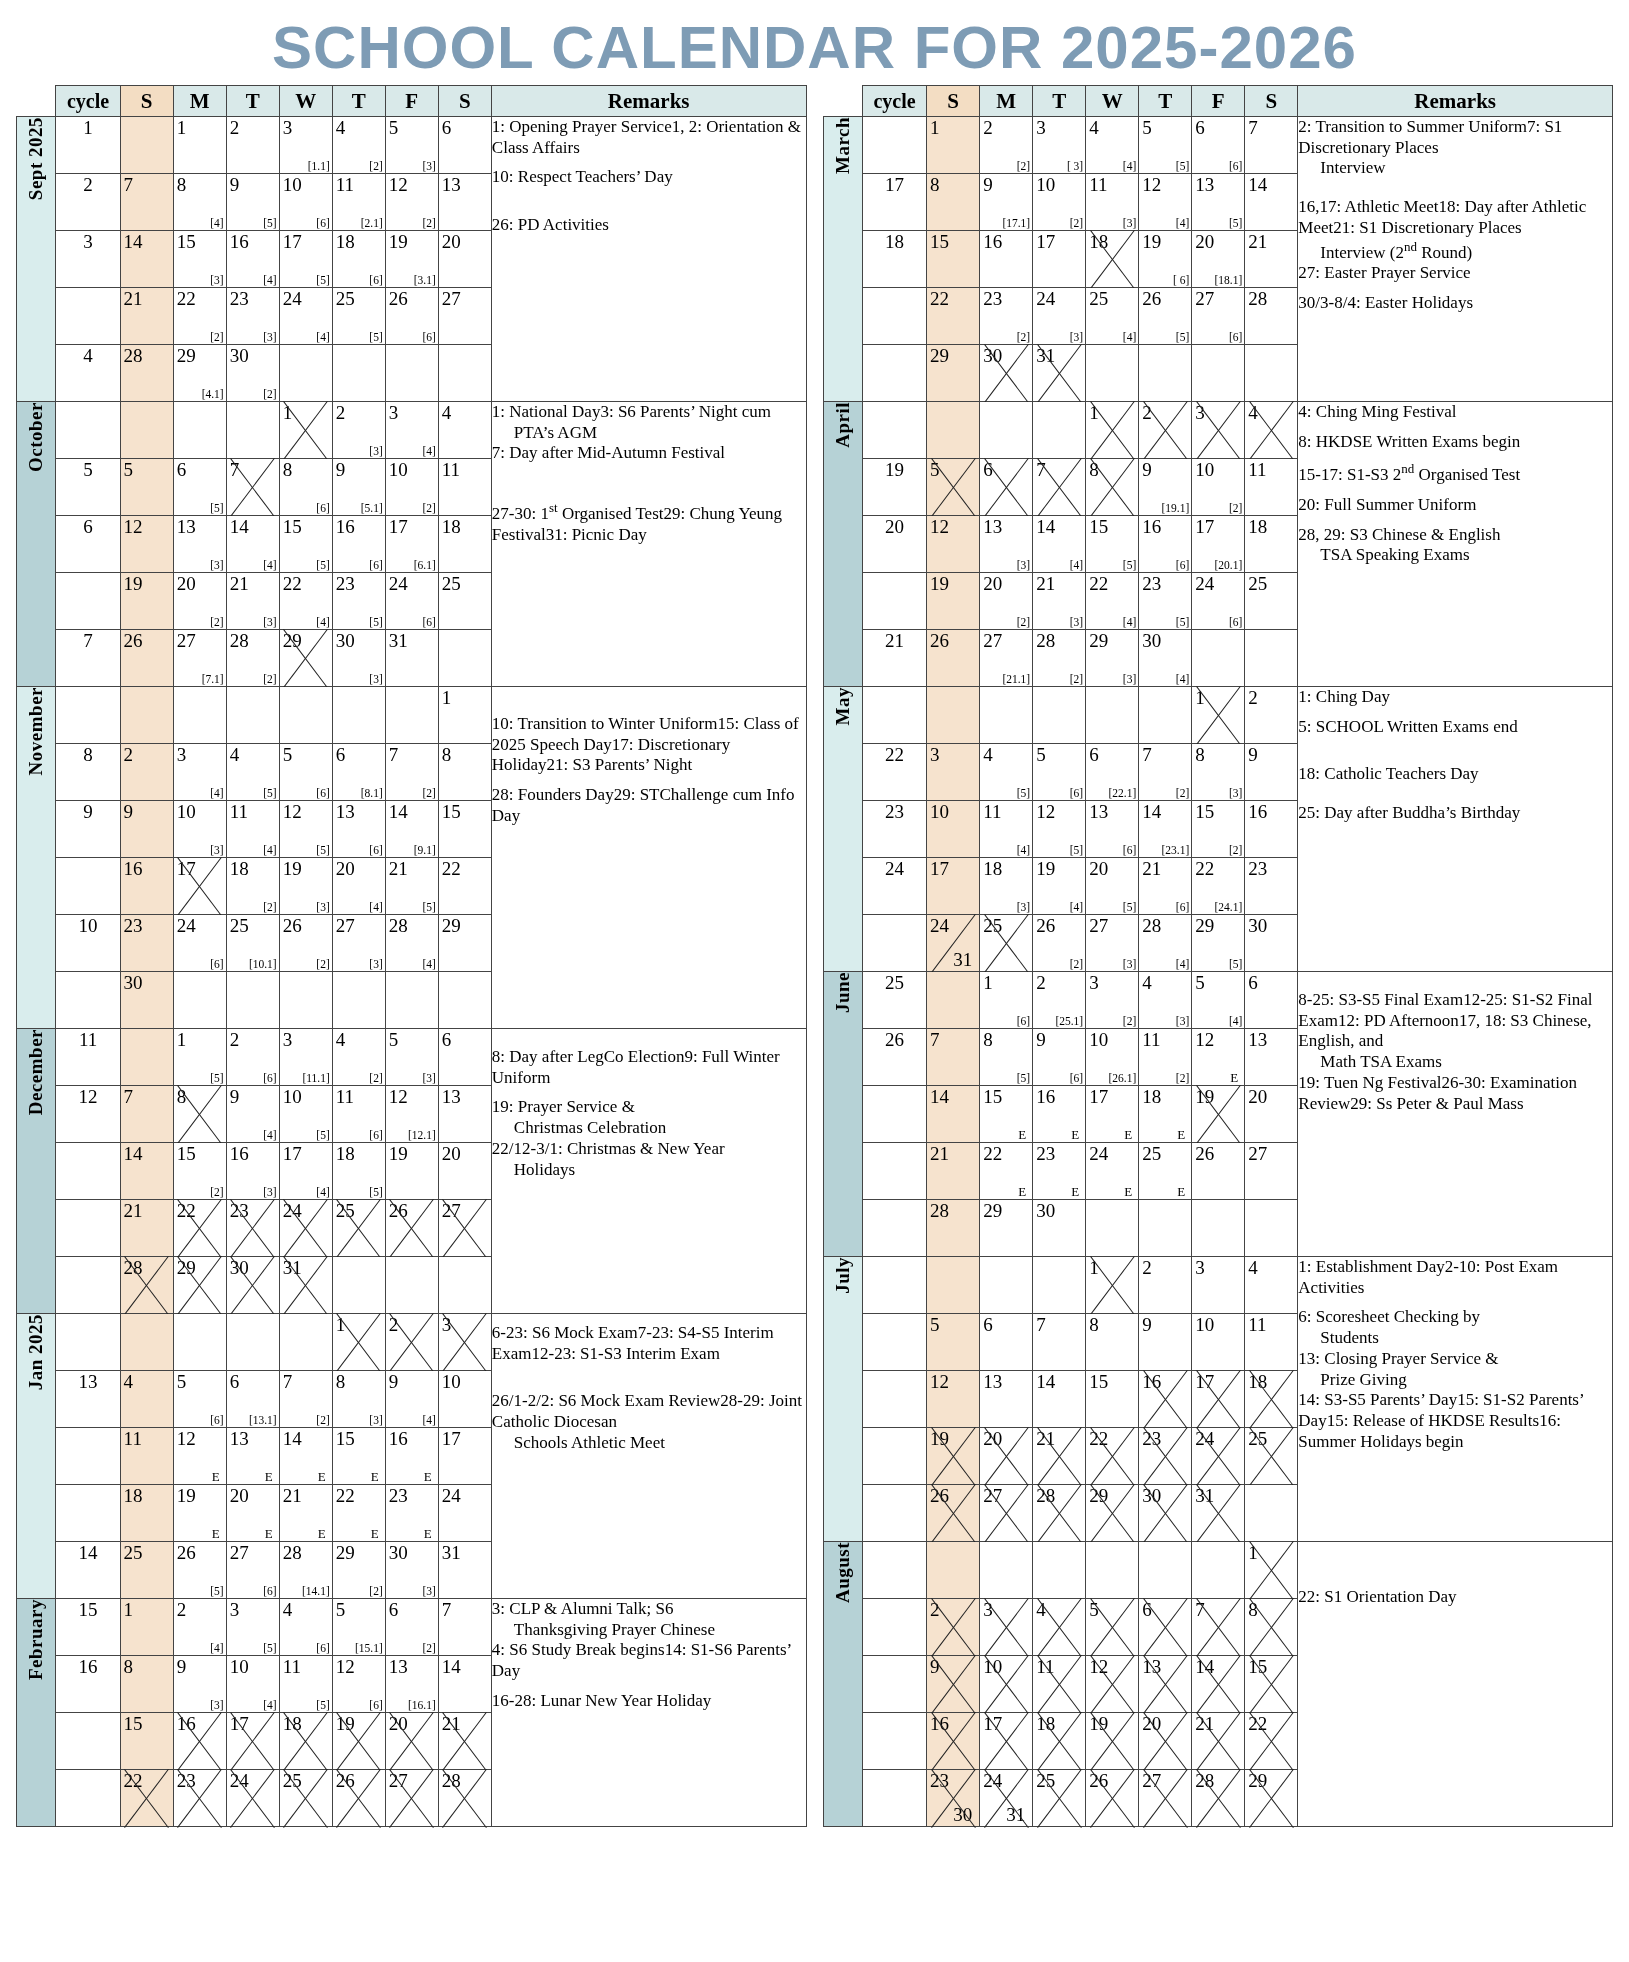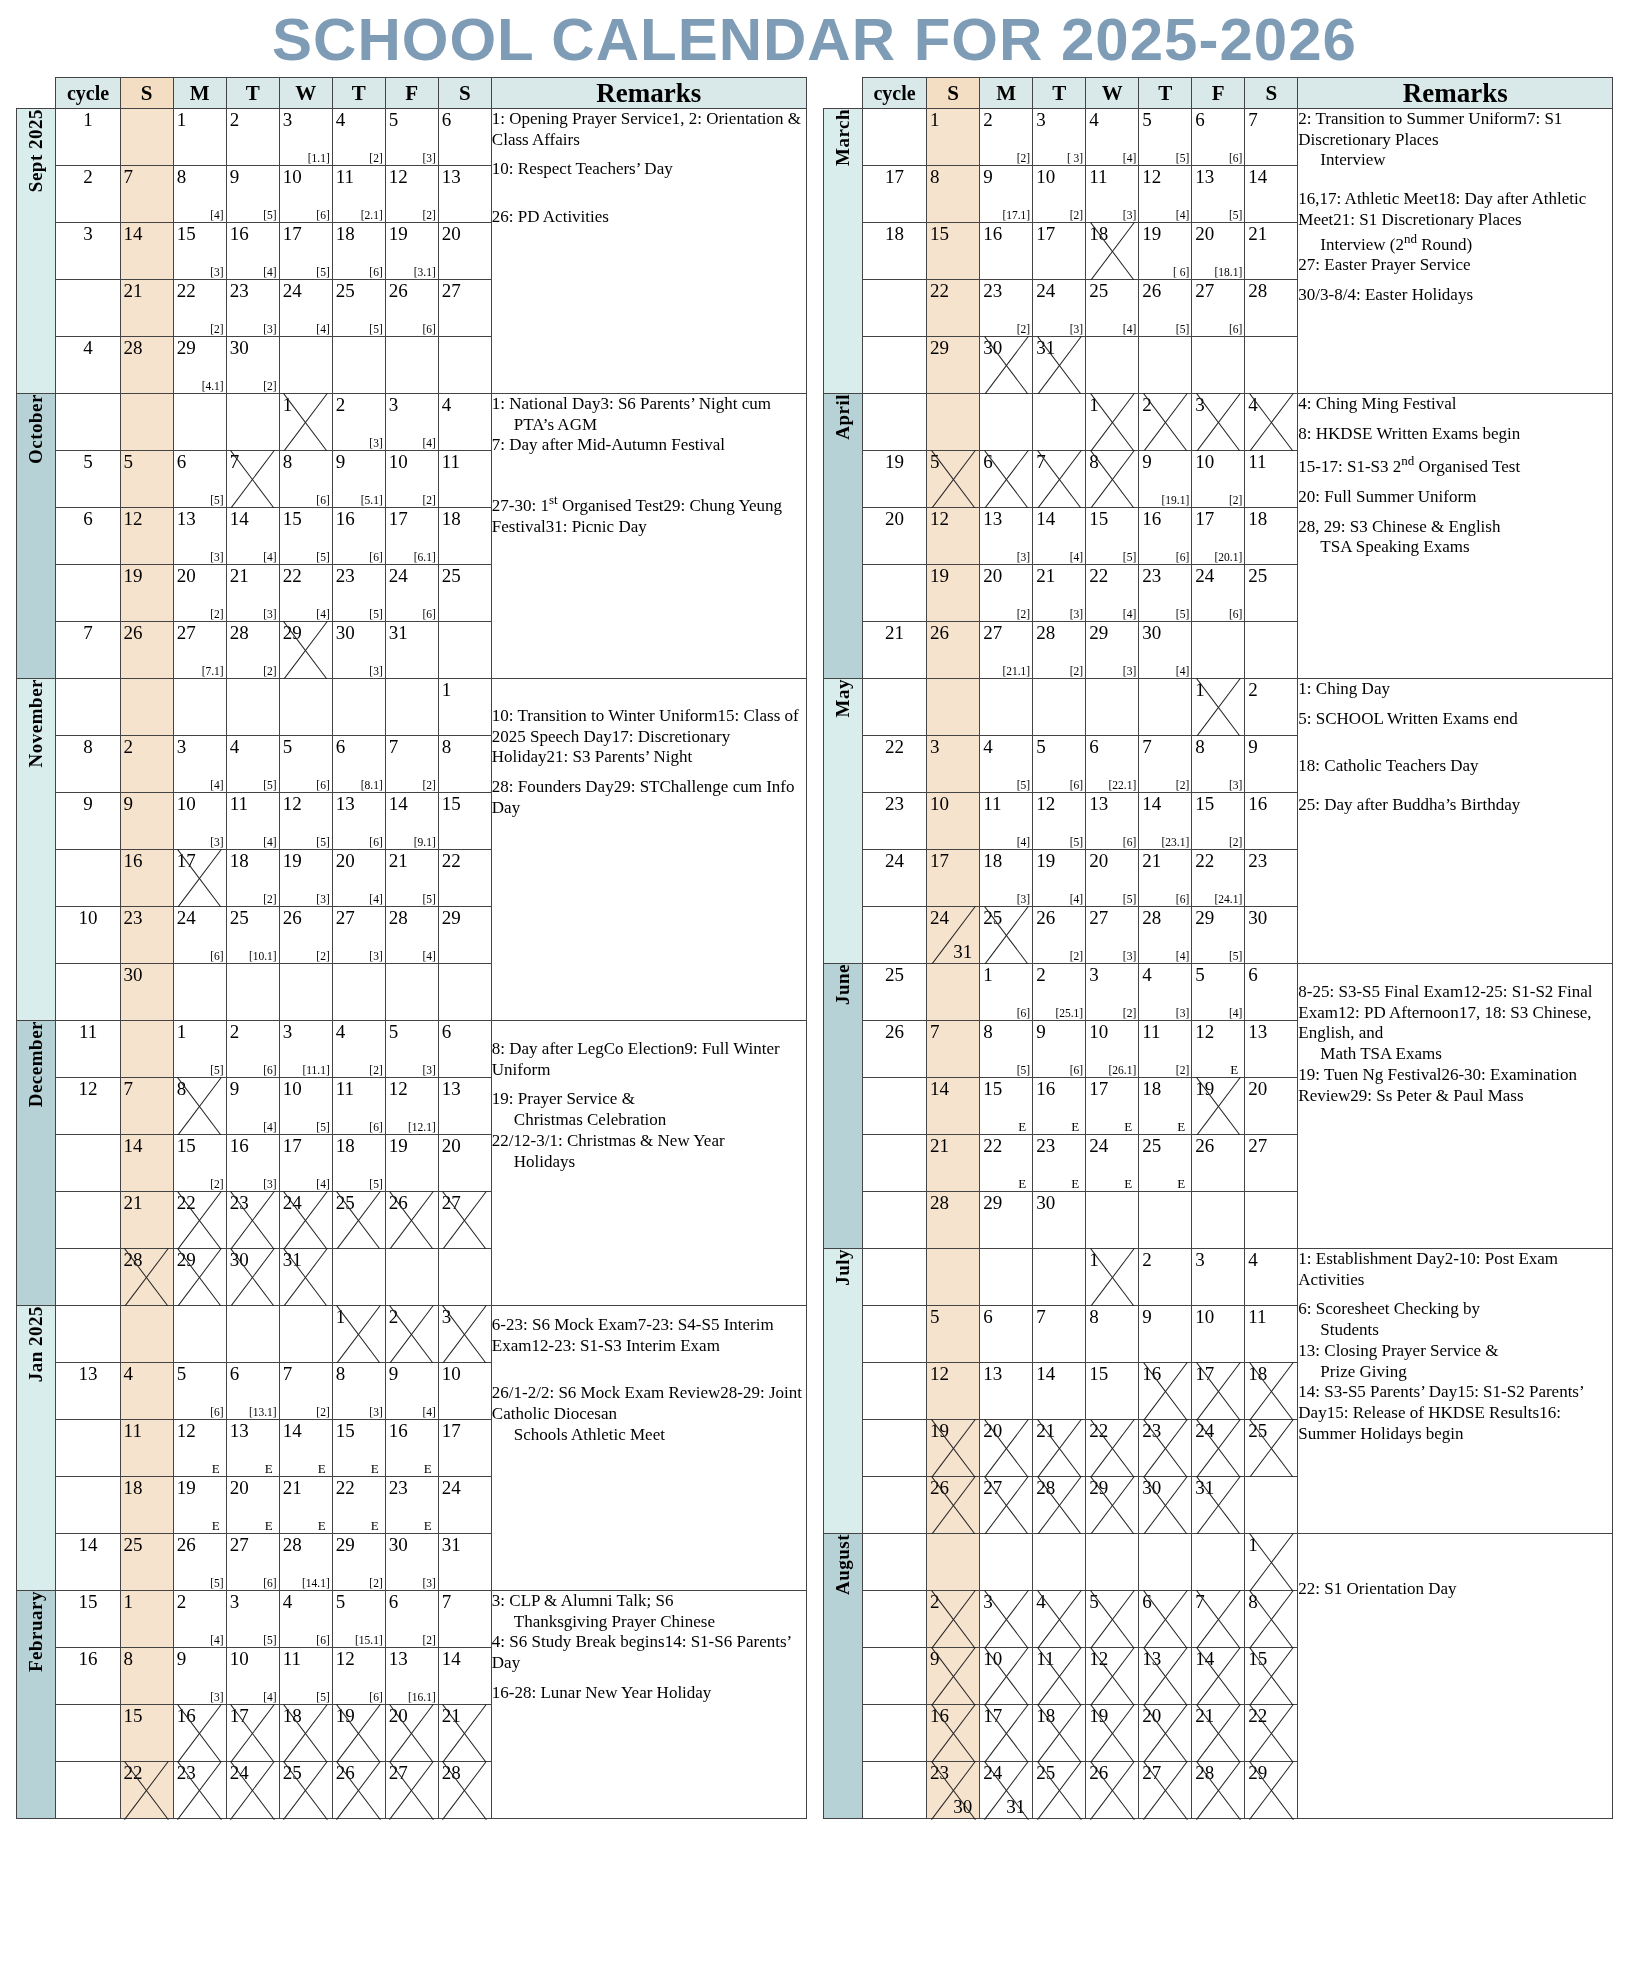--- a/index.html
+++ b/index.html
@@ -12,21 +12,21 @@
     color: #000;
     overflow: hidden;
   }
   #title {
     text-align: center;
     font-family: "Liberation Sans", "DejaVu Sans", sans-serif;
     font-weight: bold;
     font-size: 60px;
     letter-spacing: 1px;
     color: #7e9cb5;
-    padding-top: 8px;
+    padding-top: 16px;
     padding-bottom: 6px;
     line-height: 1.05;
   }
   #wrap {
     display: flex;
     gap: 16px;
     padding: 0 16px 0 16px;
     justify-content: center;
   }
   .half { width: 50%; }
@@ -51,21 +51,21 @@
     background: #d9e9e9;
     text-align: center;
     font-weight: bold;
     font-size: 21px;
     height: 30px;
     line-height: 30px;
     font-family: "Liberation Serif", serif;
   }
   thead th.sun-h { background: #f3ddc3; }
   thead th.cyc-h { font-size: 20px; }
-  thead th.rem-h { font-size: 27px; }
+  thead th.rem-h { font-size: 21px; }
   thead th.blank-h { border: none; background: transparent; }
 
   td.month {
     background: #d9eded;
     text-align: center;
     vertical-align: middle;
     position: relative;
   }
   td.month.dark { background: #b6d2d6; }
   td.month span {

